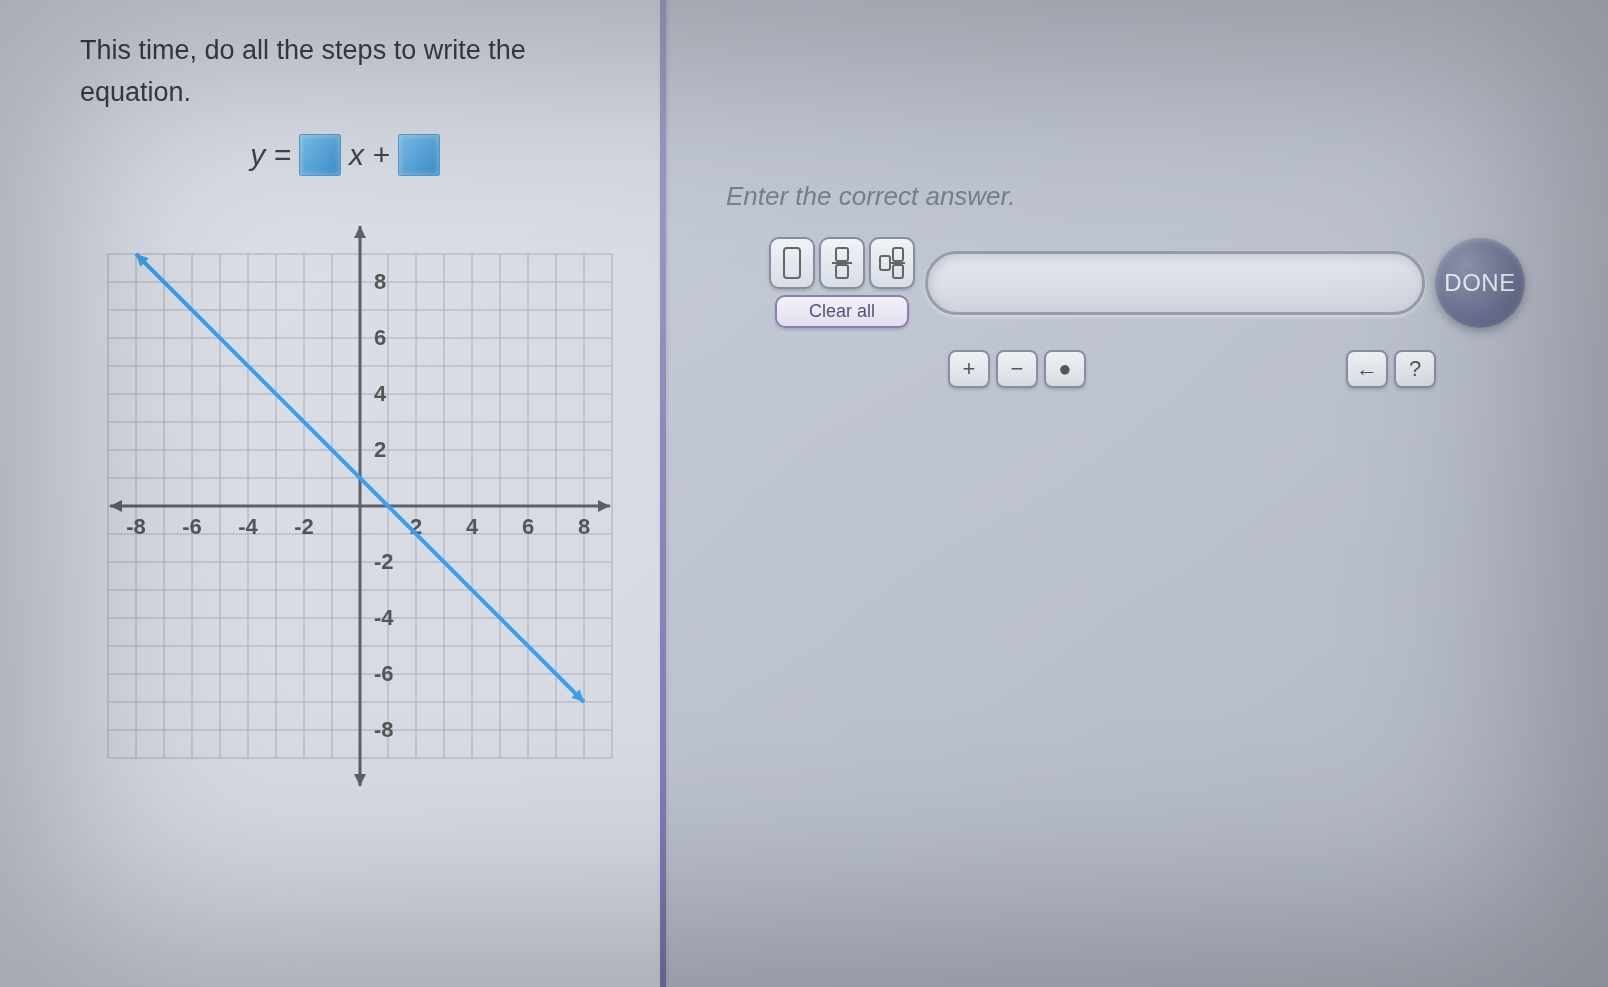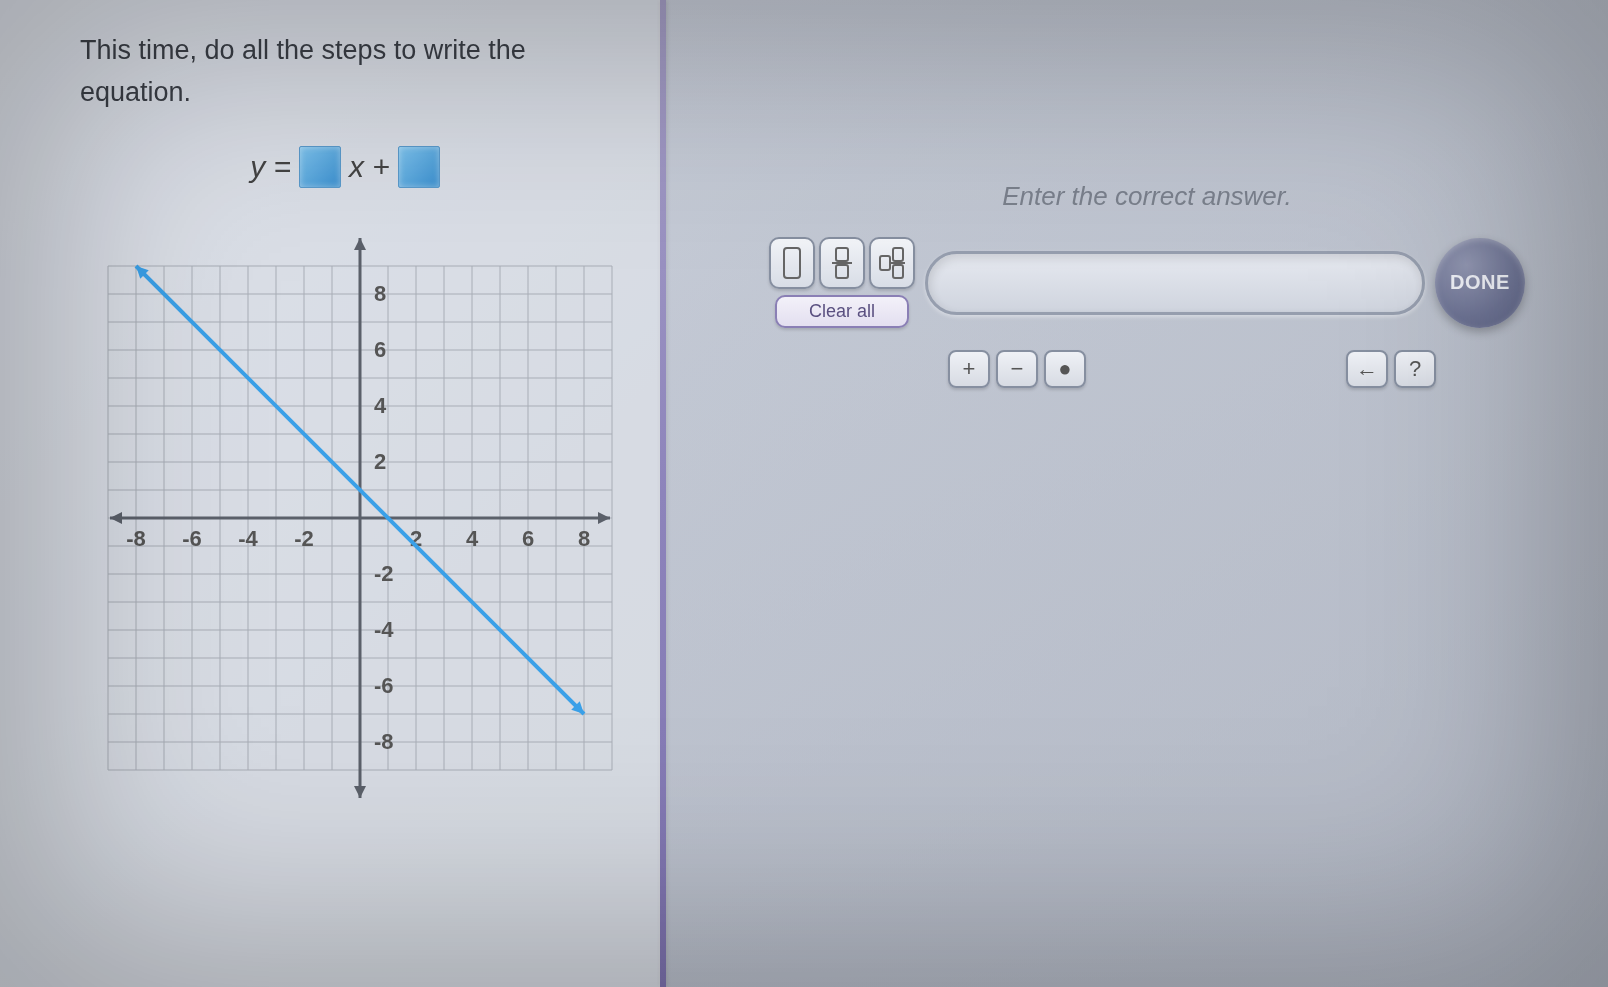--- a/index.html
+++ b/index.html
@@ -21,21 +21,21 @@
   }
   .left-panel {
     width: 660px;
     padding: 30px 50px 20px 80px;
     background: rgba(235,238,243,0.6);
   }
   .instruction {
     font-size: 27px;
     color: #3b3f47;
     line-height: 1.55;
-    margin-bottom: 32px;
+    margin-bottom: 20px;
   }
   .equation-template {
     text-align: center;
     font-size: 30px;
     color: #444;
     font-style: italic;
     margin: 10px 0 30px 0;
     display:flex;
     align-items:center;
     justify-content:center;
@@ -82,21 +82,21 @@
     font-size: 33px;
     color: #686e7b;
     text-align: center;
     line-height: 1.55;
     margin-bottom: 60px;
   }
   .prompt-sub {
     font-size: 26px;
     color: #7a808c;
     font-style: italic;
-    text-align: center;
+    text-align: left;
     margin-bottom: 25px;
   }
   .input-row {
     display: flex;
     align-items: center;
     gap: 10px;
     justify-content:center;
   }
   .tool-stack { display:flex; flex-direction:column; align-items:center; gap:6px;}
   .tool-icons { display:flex; gap:4px; }
@@ -125,22 +125,22 @@
     border-radius: 40px;
     background: linear-gradient(180deg, #e6e9f0, #cfd4de);
     border: 3px solid #969eae;
     box-shadow: inset 2px 4px 10px rgba(0,0,0,0.12), 0 2px 4px rgba(255,255,255,0.4);
   }
   .done-btn {
     width: 90px; height: 90px;
     border-radius: 50%;
     background: radial-gradient(circle at 35% 30%, #9398b3, #6e7495 60%, #5e6486);
     color: #f0f2f8;
-    font-size: 20px;
-    font-weight: 700;
+    font-size: 24px;
+    font-weight: 400;
     display:flex; align-items:center; justify-content:center;
     box-shadow: 0 4px 10px rgba(0,0,0,0.25), inset 0 2px 6px rgba(255,255,255,0.3);
     letter-spacing:0.5px;
   }
   .op-row {
     display:flex;
     gap: 260px;
     justify-content:center;
     margin-top: 22px;
     margin-left: 90px;

